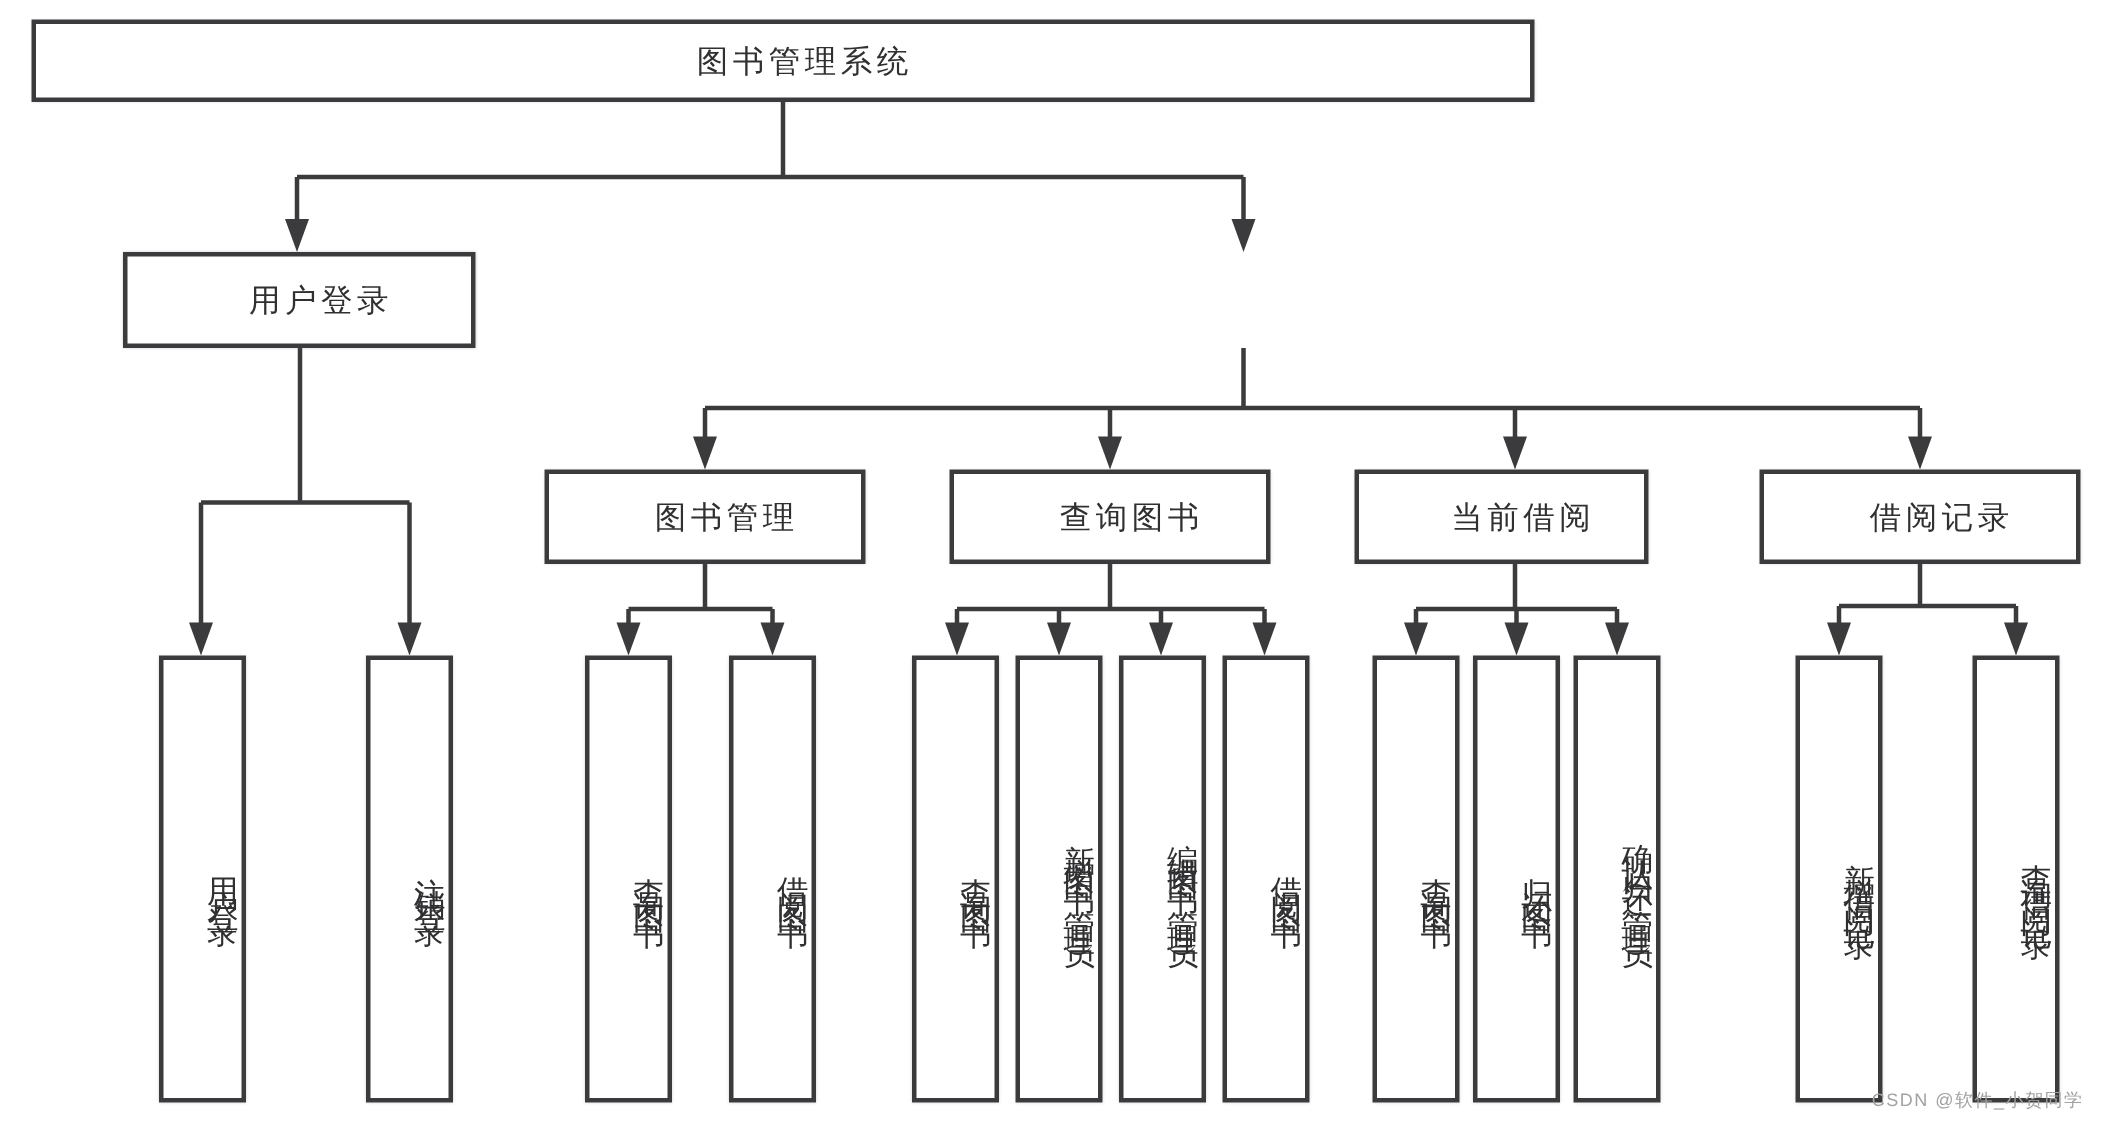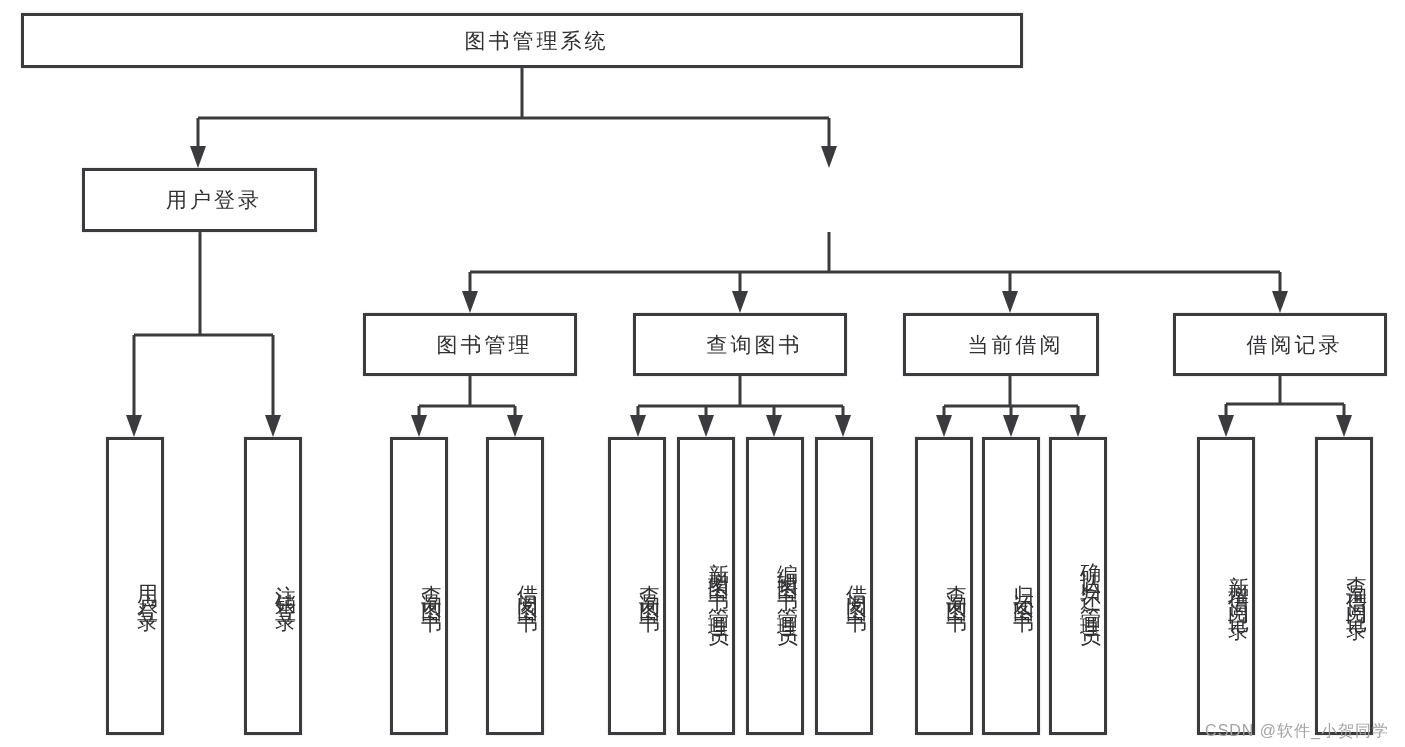--- a/index.html
+++ b/index.html
@@ -40,21 +40,21 @@
     text-orientation: mixed;
     letter-spacing: 9px;
     white-space: normal;
     line-height: 1;
   }
   #watermark {
     position: absolute;
     right: 16px; bottom: 5px;
     z-index: 3;
     color: var(--watermark);
-    font-size: 16px;
+    font-size: 12px;
     letter-spacing: 1px;
     white-space: nowrap;
     margin-top: 24px;
   }
 </style>
 </head>
 <body>
 
 <div id="stage">
 

